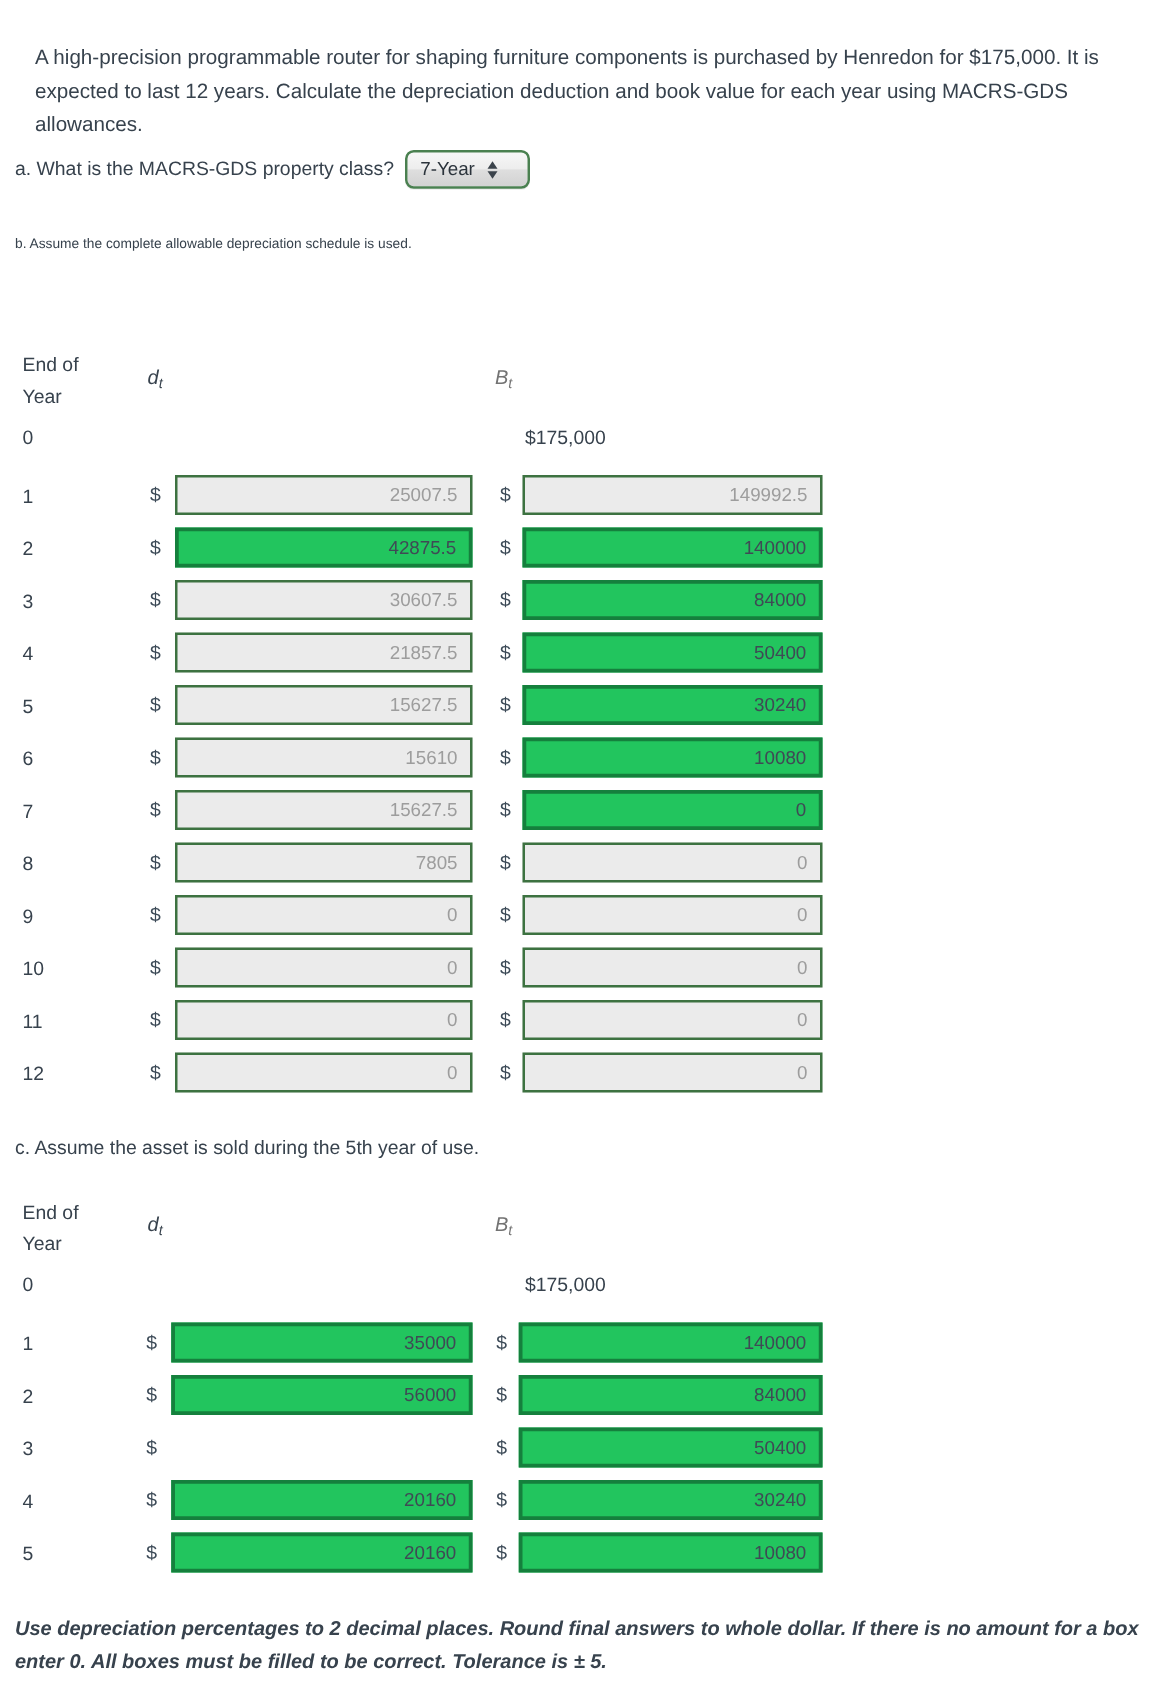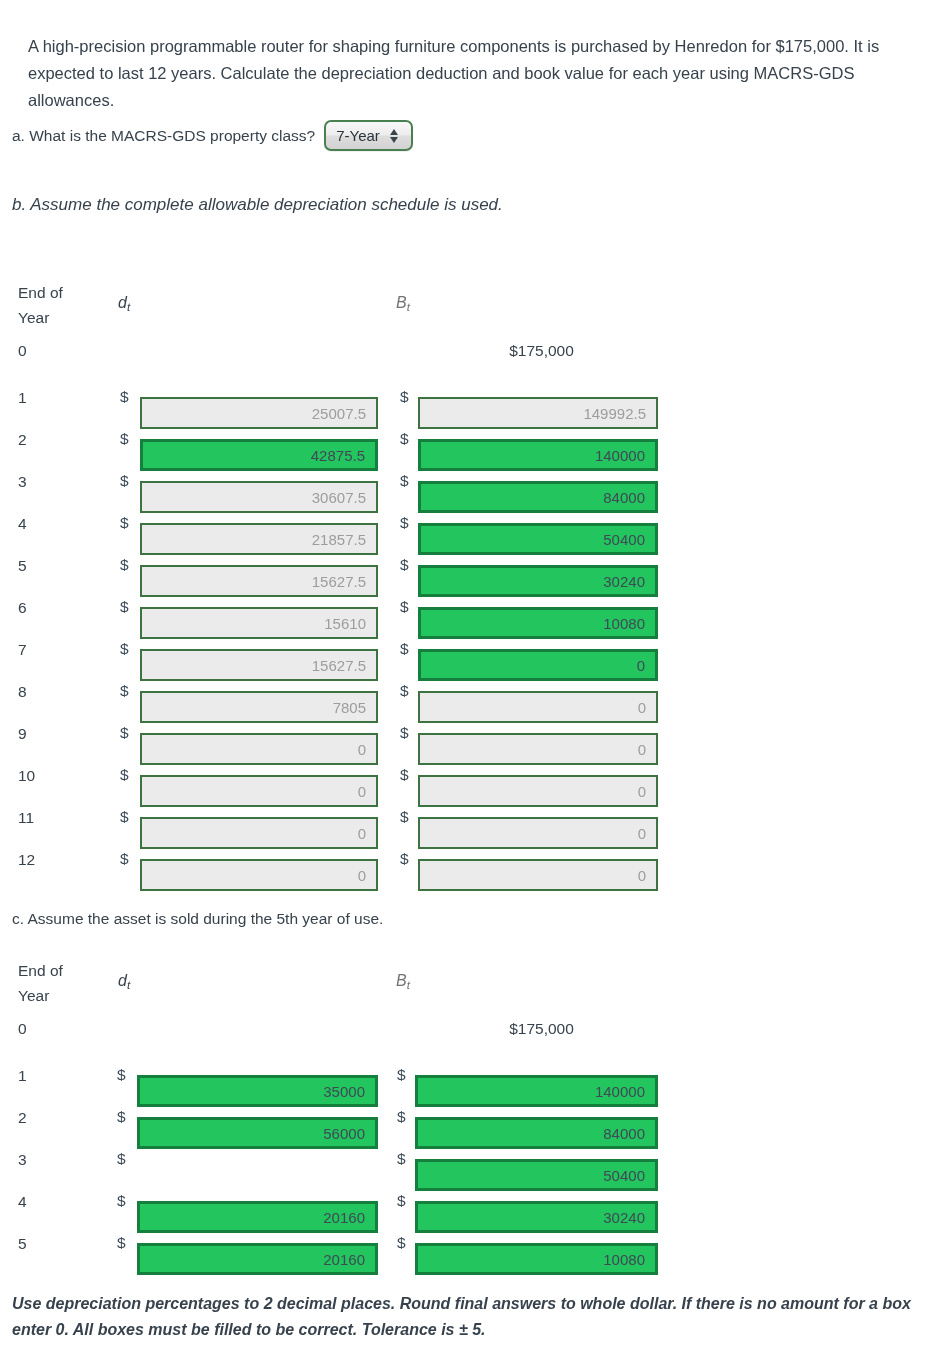--- a/index.html
+++ b/index.html
@@ -39,21 +39,21 @@
     color: #37424d;
   }
   .qa-label { line-height: 20px; }
 
   .select-box {
     display: inline-flex;
     align-items: center;
     justify-content: space-between;
     gap: 10px;
     height: 31px;
-    padding: 0 11px 0 10px;
+    padding: 0 22px 0 10px;
     border: 2px solid #4a8050;
     border-radius: 7px;
     background: linear-gradient(to bottom, #f7f7f7 0%, #ededed 48%, #dedede 52%, #d2d2d2 100%);
     font-size: 15px;
     color: #2b333b;
     cursor: pointer;
     box-shadow: 0 1px 0 rgba(0,0,0,0.06);
   }
   .select-value { white-space: nowrap; }
   .select-arrows {
@@ -70,23 +70,22 @@
     border-left: 4.5px solid transparent;
     border-right: 4.5px solid transparent;
   }
   .arrow-up { border-bottom: 6px solid #3b434b; }
   .arrow-down { border-top: 6px solid #3b434b; }
 
   
   .sec-b {
     position: absolute;
     left: 12px; top: 178px;
-    font-size: 17px;
-    color: #37424d;
-    font-style: italic;
+    font-size: 11px;
+    color: #37424d;
   }
   .sec-c {
     position: absolute;
     left: 12px; top: 894px;
     font-size: 15.5px;
     color: #37424d;
   }
 
   
   .sched { position: absolute; left: 0; width: 700px; margin-top: 42px; }
@@ -123,42 +122,42 @@
   }
 
   .row-zero { position: relative; height: 38px; }
   .row-zero .yr {
     position: absolute; left: 18px; top: 0;
     font-size: 15.5px; color: #37424d;
   }
   .row-zero .basis {
     position: absolute; left: 420px; top: 0;
     width: 243px;
-    text-align: center;
+    text-align: left;
     font-size: 15.5px;
     color: #37424d;
   }
 
   .srow { position: relative; height: 42px; }
   .srow .yr {
     position: absolute; left: 18px; top: 9px;
     font-size: 15.5px; color: #37424d;
   }
   .srow .dollar-a {
     position: absolute; left: 120px; top: 8px;
     font-size: 15.5px; color: #3c4a57;
   }
   .srow .dollar-b {
     position: absolute; left: 400px; top: 8px;
     font-size: 15.5px; color: #3c4a57;
   }
 
   .fld {
     position: absolute;
-    top: 17px;
+    top: 0;
     height: 32px;
     display: flex;
     align-items: center;
     justify-content: flex-end;
     padding: 0 10px;
     font-size: 15px;
     font-family: "Liberation Sans", "DejaVu Sans", sans-serif;
   }
   .fld.col-a { left: 140px; width: 238px; }
   .fld.col-b { left: 418px; width: 240px; }

